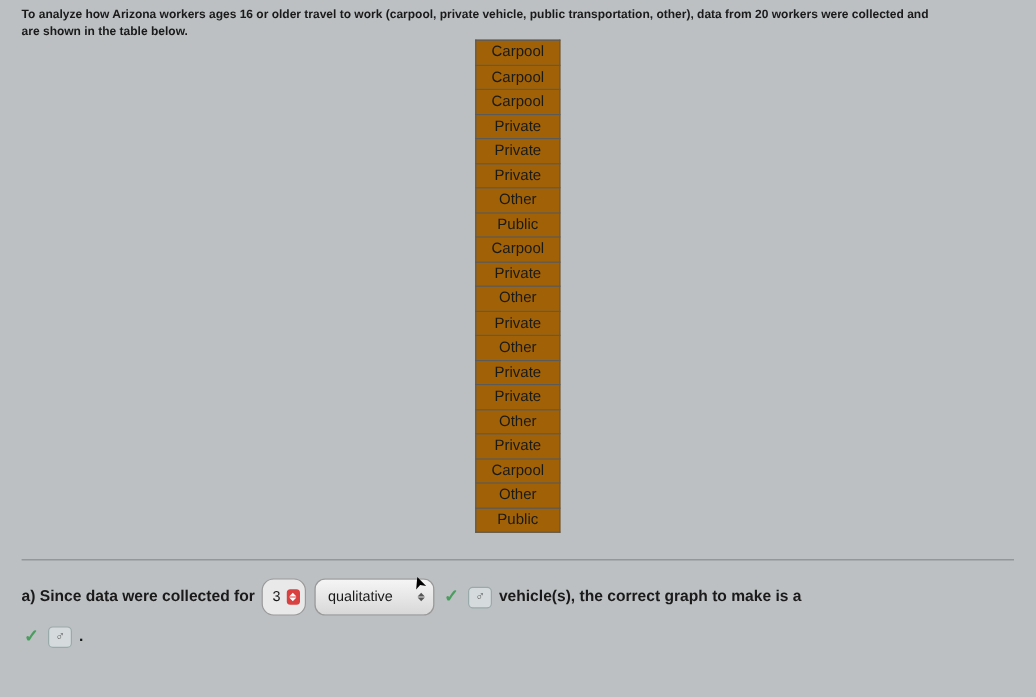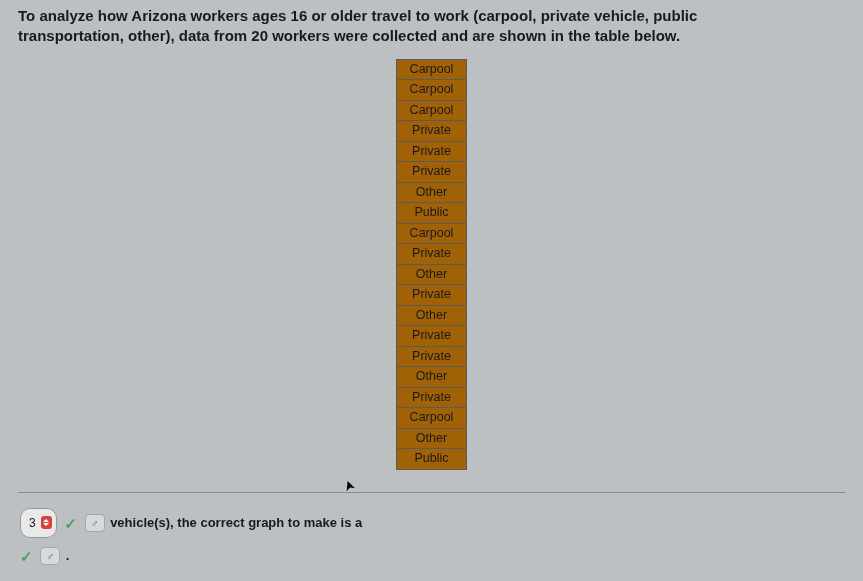--- a/index.html
+++ b/index.html
@@ -6,25 +6,24 @@
     body {
       font-family: "Lucida Grande", Verdana, Arial, sans-serif;
       background: #bcc0c2;
       width: 863px;
       height: 581px;
       padding: 6px 18px;
       color: #1a1a1a;
       position: relative;
     }
     .prompt {
-      font-size: 15px;
+      font-size: 10px;
       font-weight: bold;
       line-height: 1.35;
       max-width: 760px;
-      margin-bottom: 12px;
     }
     .data-table {
       margin: 0 auto 22px auto;
       border-collapse: collapse;
       background: #a16207;
     }
     .data-table td {
       border: 1px solid #5a5a5a;
       padding: 1px 10px;
       text-align: center;
@@ -198,26 +197,31 @@
       </tr>
       <tr>
         <td>Public</td>
       </tr>
     </tbody>
 </table>
 
 <hr class="hr">
 
 <div class="answer-line">
+  <span>a) Since data were collected for</span>
 
   <span class="numspin">
     <span>3</span>
     <span class="spin"></span>
   </span>
 
+  <span class="dropdown">
+    <span>qualitative</span>
+    <span class="arrows"></span>
+  </span>
 
   <span class="check">✓</span>
   <span class="linkbox">♂</span>
 
   <span>vehicle(s), the correct graph to make is a</span>
   <br>
 
   <span class="check">✓</span>
   <span class="linkbox">♂</span>
 

